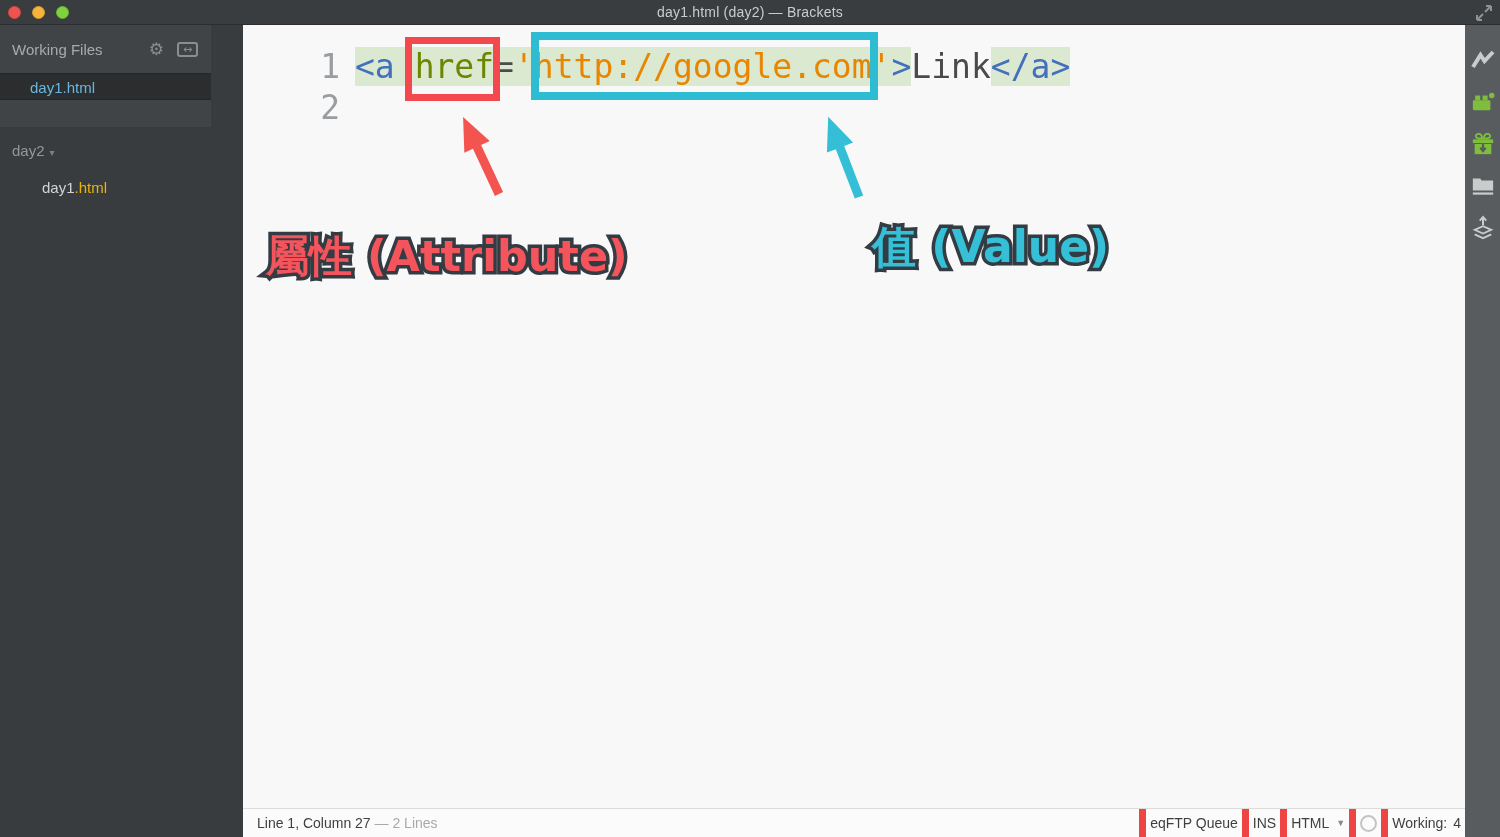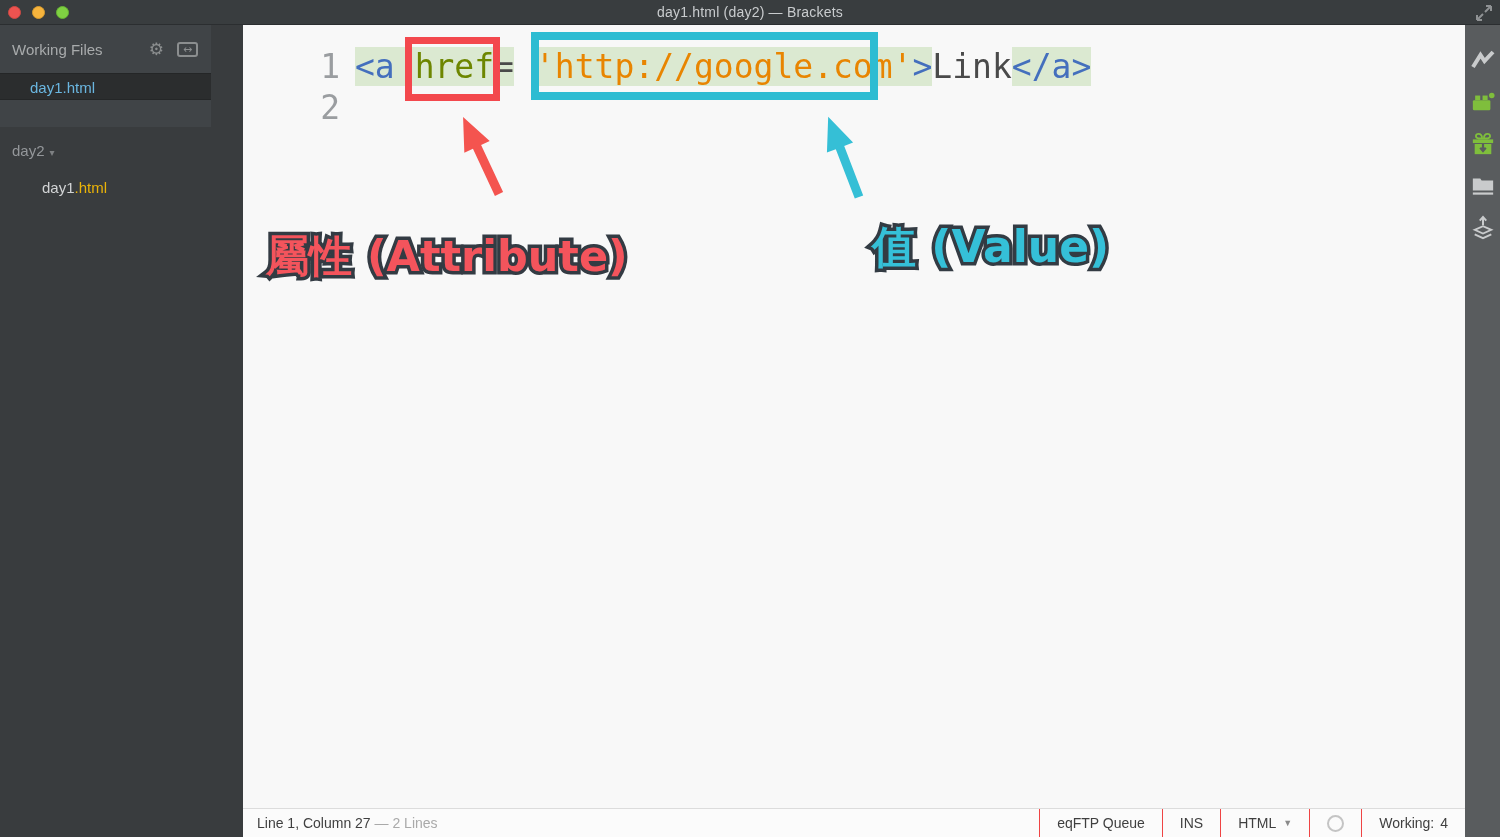--- a/index.html
+++ b/index.html
@@ -45,21 +45,21 @@
 
   
   .editor{position:absolute;left:243px;top:25px;width:1222px;height:783px;background:#f8f8f8;}
   .code{padding-top:21px;font-family:"DejaVu Sans Mono","Liberation Mono",monospace;
     font-size:33px;line-height:41px;cursor:text;}
   .code-row{display:flex;}
   .gutter{width:97px;text-align:right;color:#9a9da0;user-select:none;}
   .code-text{padding-left:15px;white-space:pre;color:var(--plain);}
   .tok-tag{color:var(--tag);}
   .tok-attr{color:var(--attr);}
-  .tok-str{color:var(--string);margin-left:21px;}
+  .tok-str{color:var(--string);}
   .tok-plain{color:var(--plain);}
   .hl{background:var(--hl);}
 
   
   .overlay{position:absolute;left:0;top:0;width:1500px;height:837px;pointer-events:none;}
   .box-red{position:absolute;left:405px;top:37px;width:95px;height:64px;
     border:7px solid #f3484d;}
   .box-cyan{position:absolute;left:531px;top:32px;width:347px;height:68px;
     border:8px solid #2dbcd2;}
   .arrows{position:absolute;left:0;top:0;}
@@ -80,21 +80,21 @@
     display:flex;flex-direction:column;align-items:center;padding-top:22px;gap:16px;}
   .rb-icon{width:24px;height:26px;display:flex;align-items:center;justify-content:center;
     cursor:pointer;}
 
   
   .statusbar{position:absolute;left:243px;top:808px;width:1222px;height:29px;background:#fbfbfb;
     border-top:1px solid #dcdcdc;display:flex;align-items:center;font-size:14px;color:#3f3f3f;}
   .sb-left{padding-left:14px;}
   .sb-dim{color:#a9a9a9;}
   .sb-right{margin-left:auto;display:flex;align-items:stretch;height:100%;}
-  .sb-cell{display:flex;align-items:center;padding:0 17px;border-left:1px solid #ef4444;
+  .sb-cell{display:flex;align-items:center;padding:0 4px;border-left:7px solid #ef4444;
     cursor:pointer;white-space:nowrap;}
   .sb-caret{font-size:9px;color:#8a8a8a;margin-left:7px;}
   .sb-circle{width:17px;height:17px;border:2px solid #c4c4c4;border-radius:50%;}
   .sb-spaces-val{margin-left:6px;}
 </style>
 </head>
 <body>
 
 <div class="app">
 

